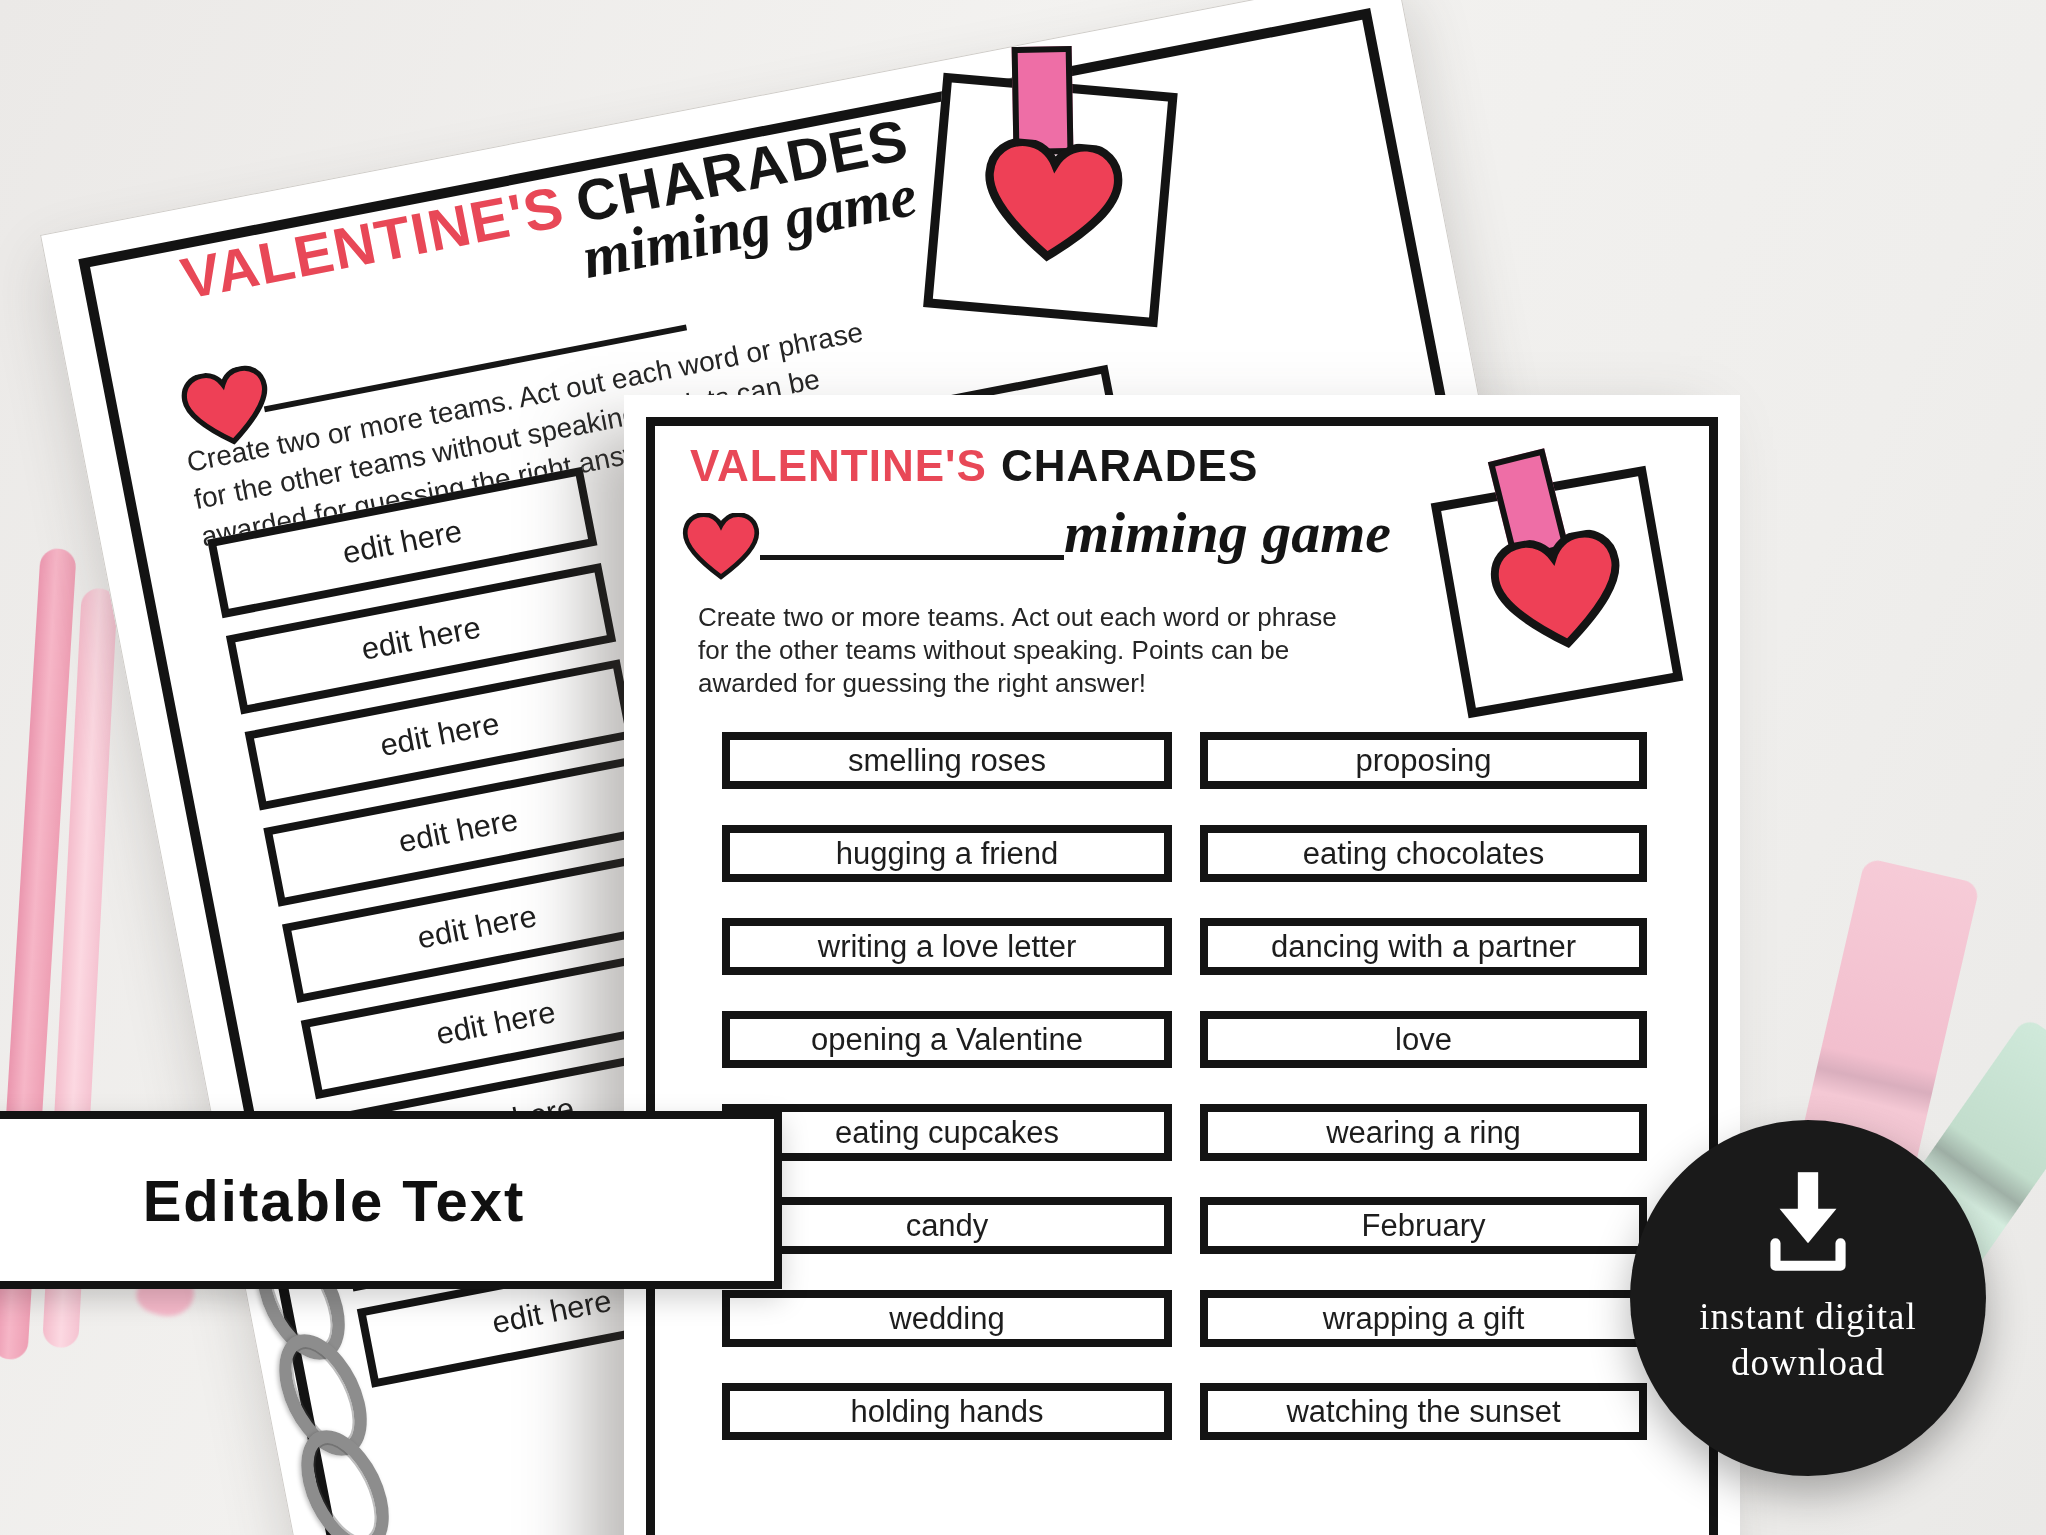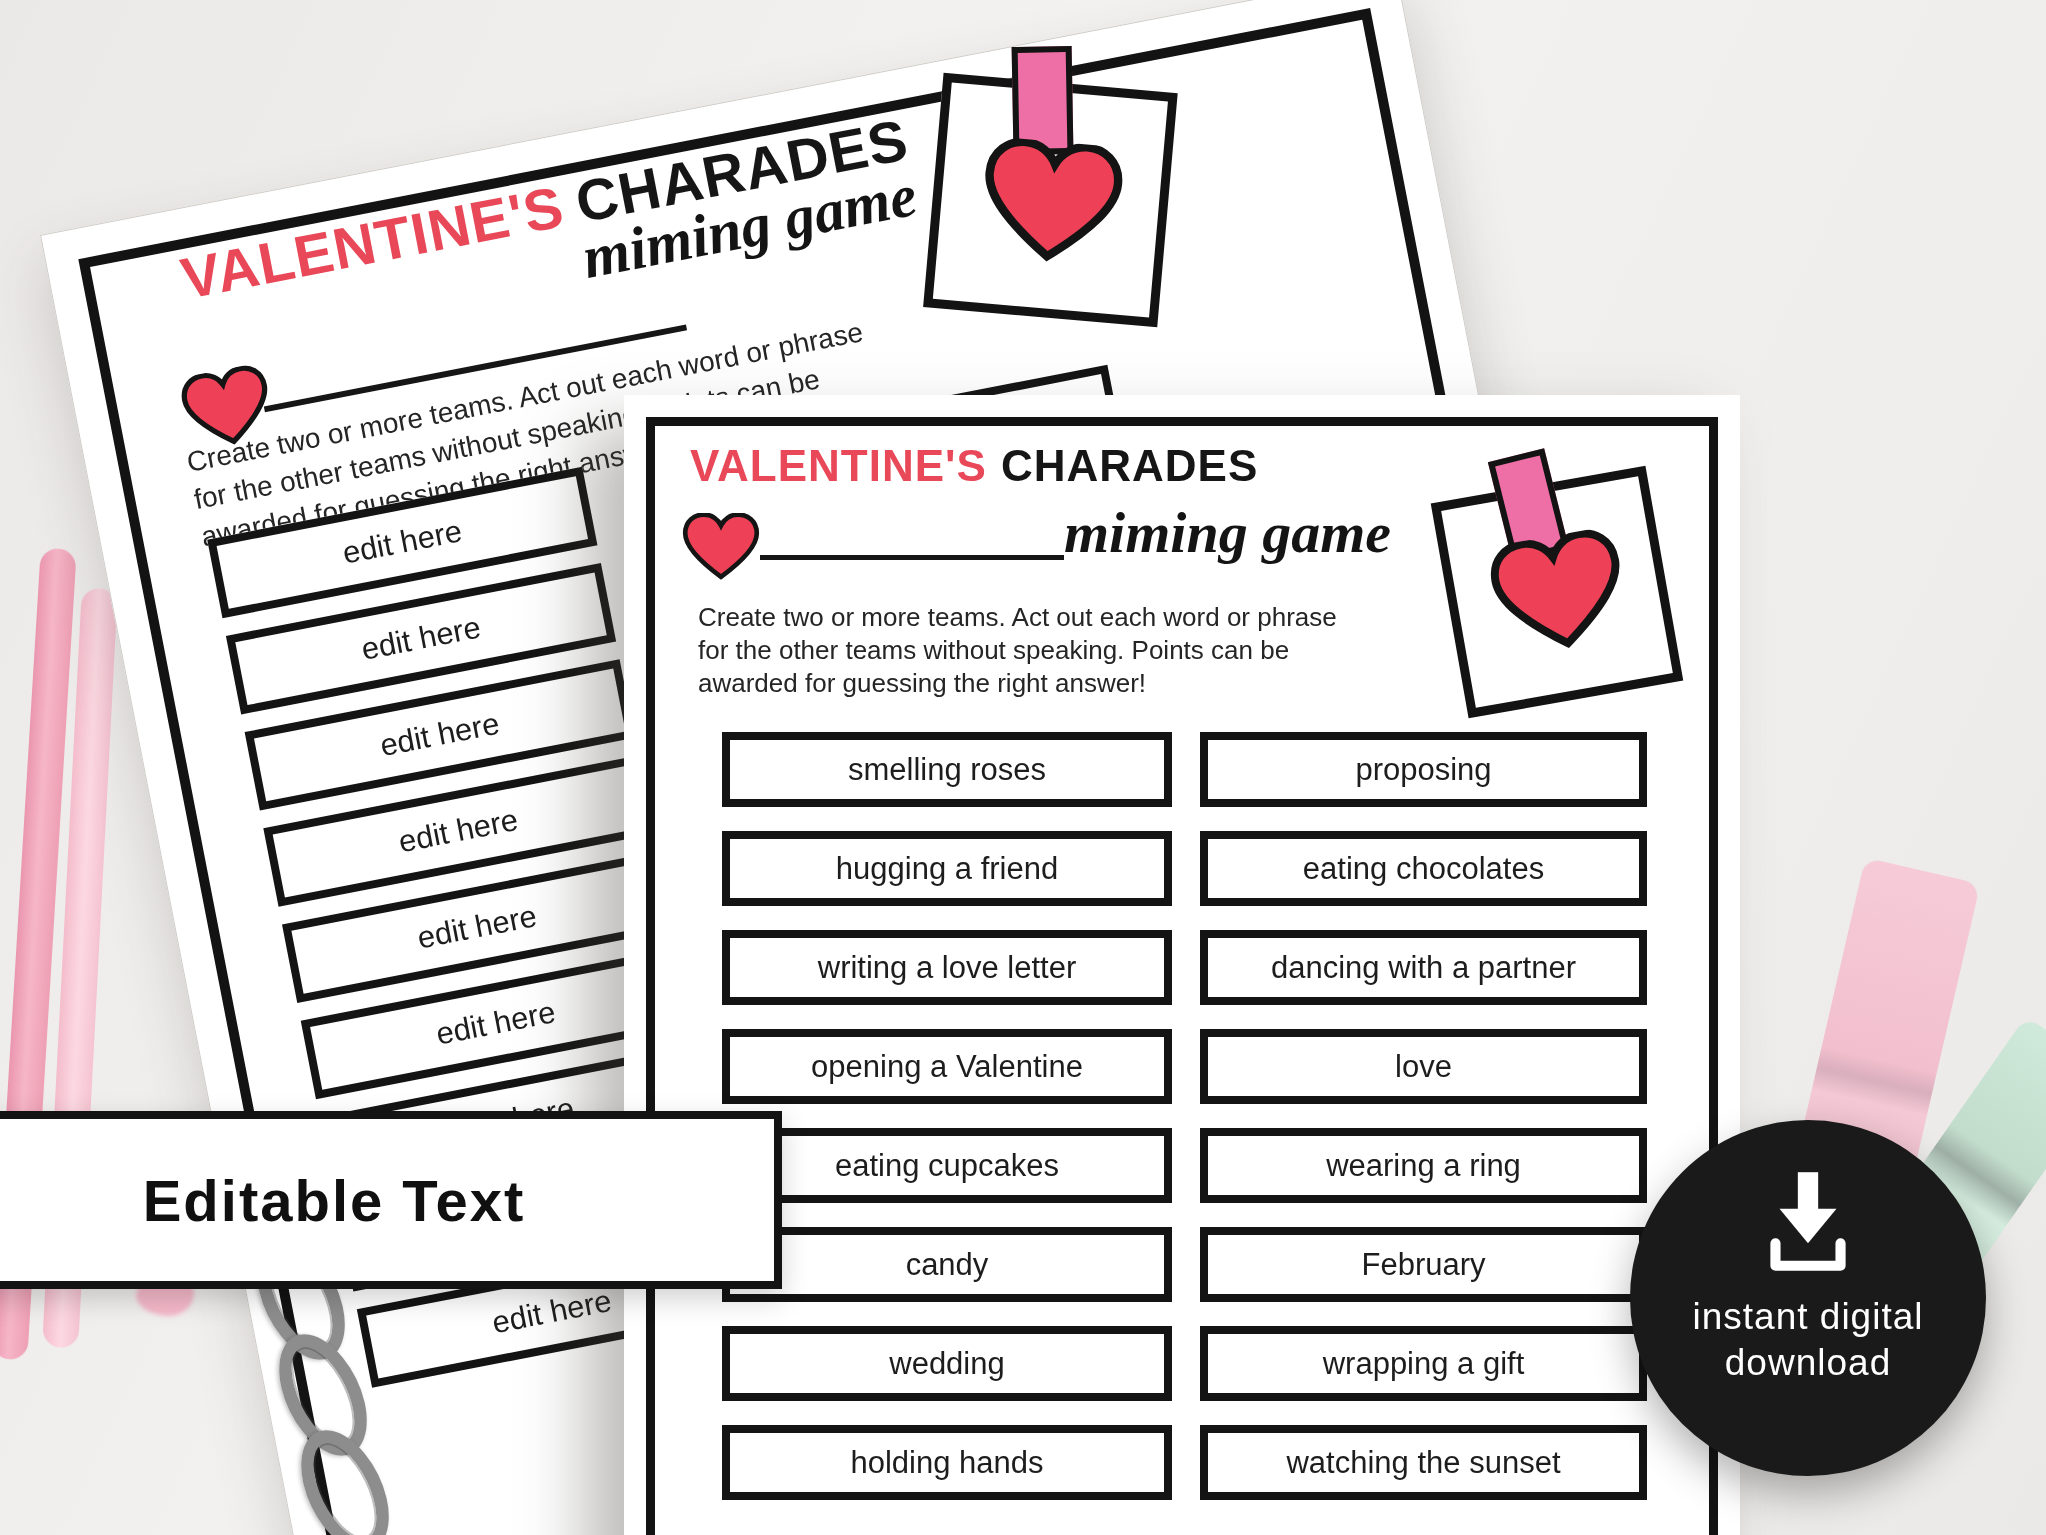--- a/index.html
+++ b/index.html
@@ -30,21 +30,21 @@
   .sheet{position:absolute;background:#fff;}
   .frame{position:absolute;border:10px solid #131313;}
   .title{position:absolute;font-weight:bold;letter-spacing:1px;white-space:nowrap;}
   .title .red{color:#e84857;}
   .title .blk{color:#161616;margin-left:14px;}
   .script{position:absolute;font-family:"Liberation Serif",serif;font-style:italic;font-weight:bold;
     color:#141414;white-space:nowrap;}
   .hline{position:absolute;background:#161616;}
   .instr{position:absolute;font-size:26px;line-height:33px;color:#252525;white-space:nowrap;}
   .col{position:absolute;}
-  .wbox{box-sizing:border-box;border:8px solid #141414;background:#fff;height:75px;margin-bottom:24px;
+  .wbox{box-sizing:border-box;border:8px solid #141414;background:#fff;height:57px;margin-bottom:36px;
     display:flex;align-items:center;justify-content:center;font-size:31px;color:#1d1d1d;white-space:nowrap;}
   .heart{position:absolute;}
   
   .note{position:absolute;background:#fff;border:9px solid #131313;box-sizing:border-box;}
   .note .tab{position:absolute;background:#ee6ea6;border:6px solid #131313;}
   
   #back-page{left:40px;top:235px;width:1380px;height:1900px;transform:rotate(-11deg);
     transform-origin:0 0;border:1px solid #cfccc8;box-shadow:0 30px 60px rgba(70,64,58,.22);}
   #back-page .frame{left:32px;top:30px;right:32px;bottom:-40px;}
   #bp-title{left:130px;top:36px;font-size:58px;}
@@ -81,21 +81,21 @@
   #badge{position:absolute;left:1630px;top:1120px;width:356px;height:356px;border-radius:50%;
     background:#1a1a1a;box-shadow:0 18px 42px rgba(0,0,0,.30);text-align:center;}
   #badge .dl{margin-top:40px;}
   #badge .txt{color:#ffffff;font-size:37px;line-height:46px;letter-spacing:1px;margin-top:8px;}
   
   #pencil-1,#pencil-2,#pencil-tip{z-index:5;}
   #marker-pink,#marker-mint{z-index:12;}
   #back-page{z-index:10;}
   .coil{z-index:15;}
   #front-page{z-index:40;}
-  #badge{z-index:60;}
+  #badge{z-index:60;font-family:Liberation Serif, serif;}
   #banner{z-index:70;}
 </style>
 </head>
 <body>
 
 <div id="stage">
 
   <div class="pencil" id="pencil-1"></div>
   <div class="pencil" id="pencil-2"></div>
   <div id="pencil-tip"></div>

